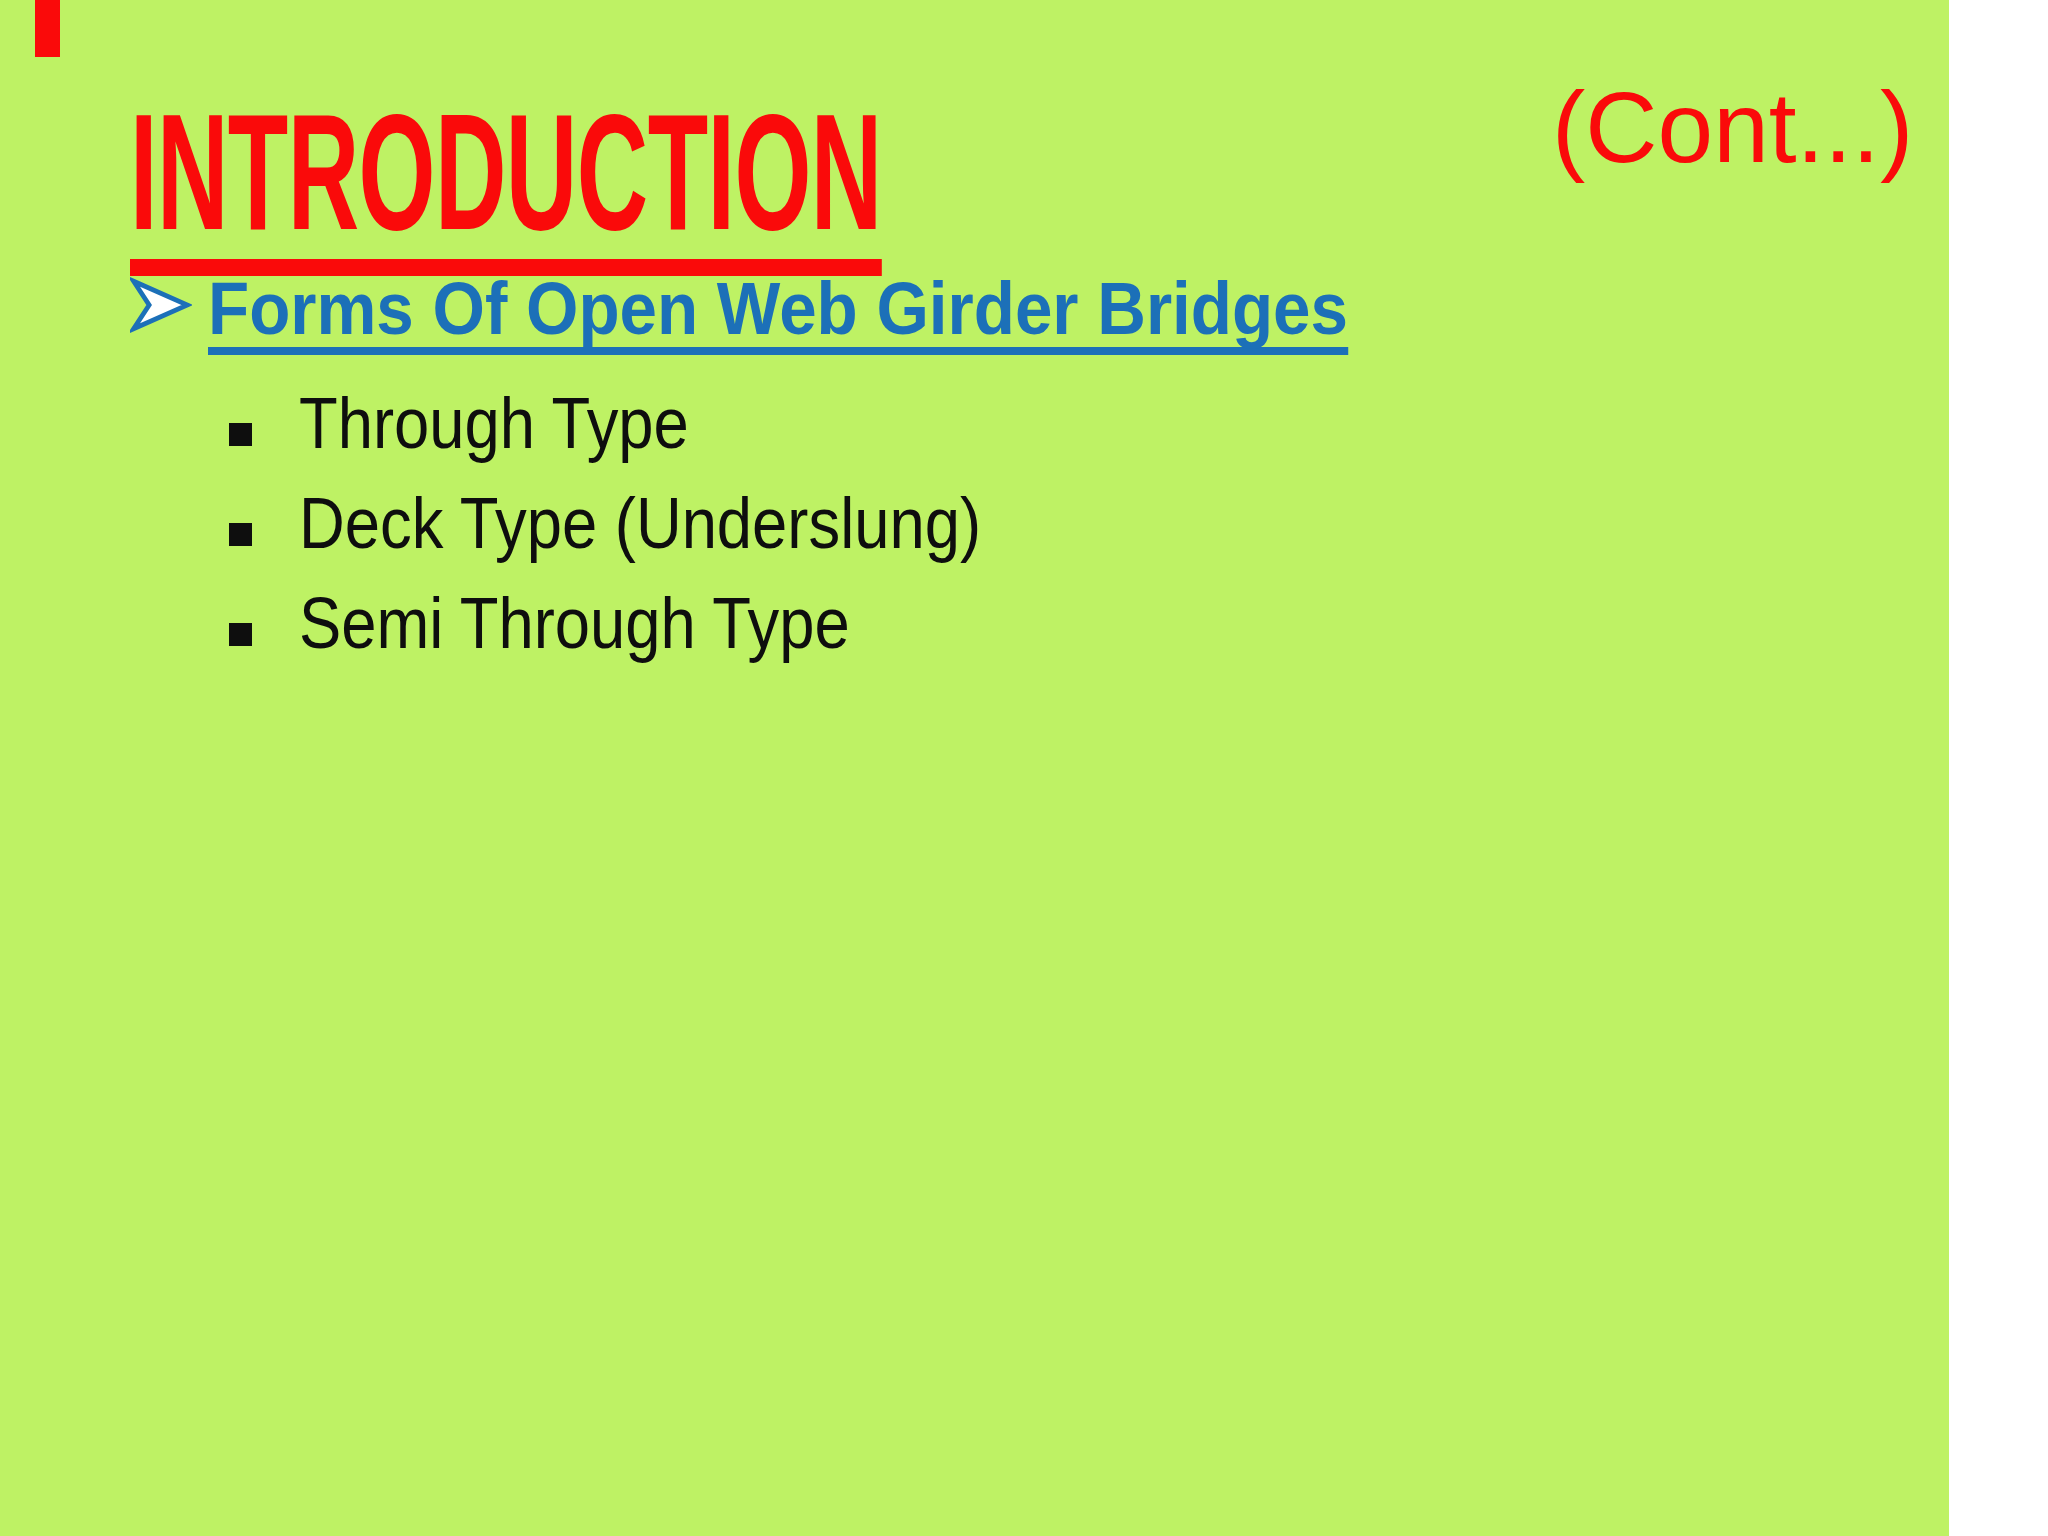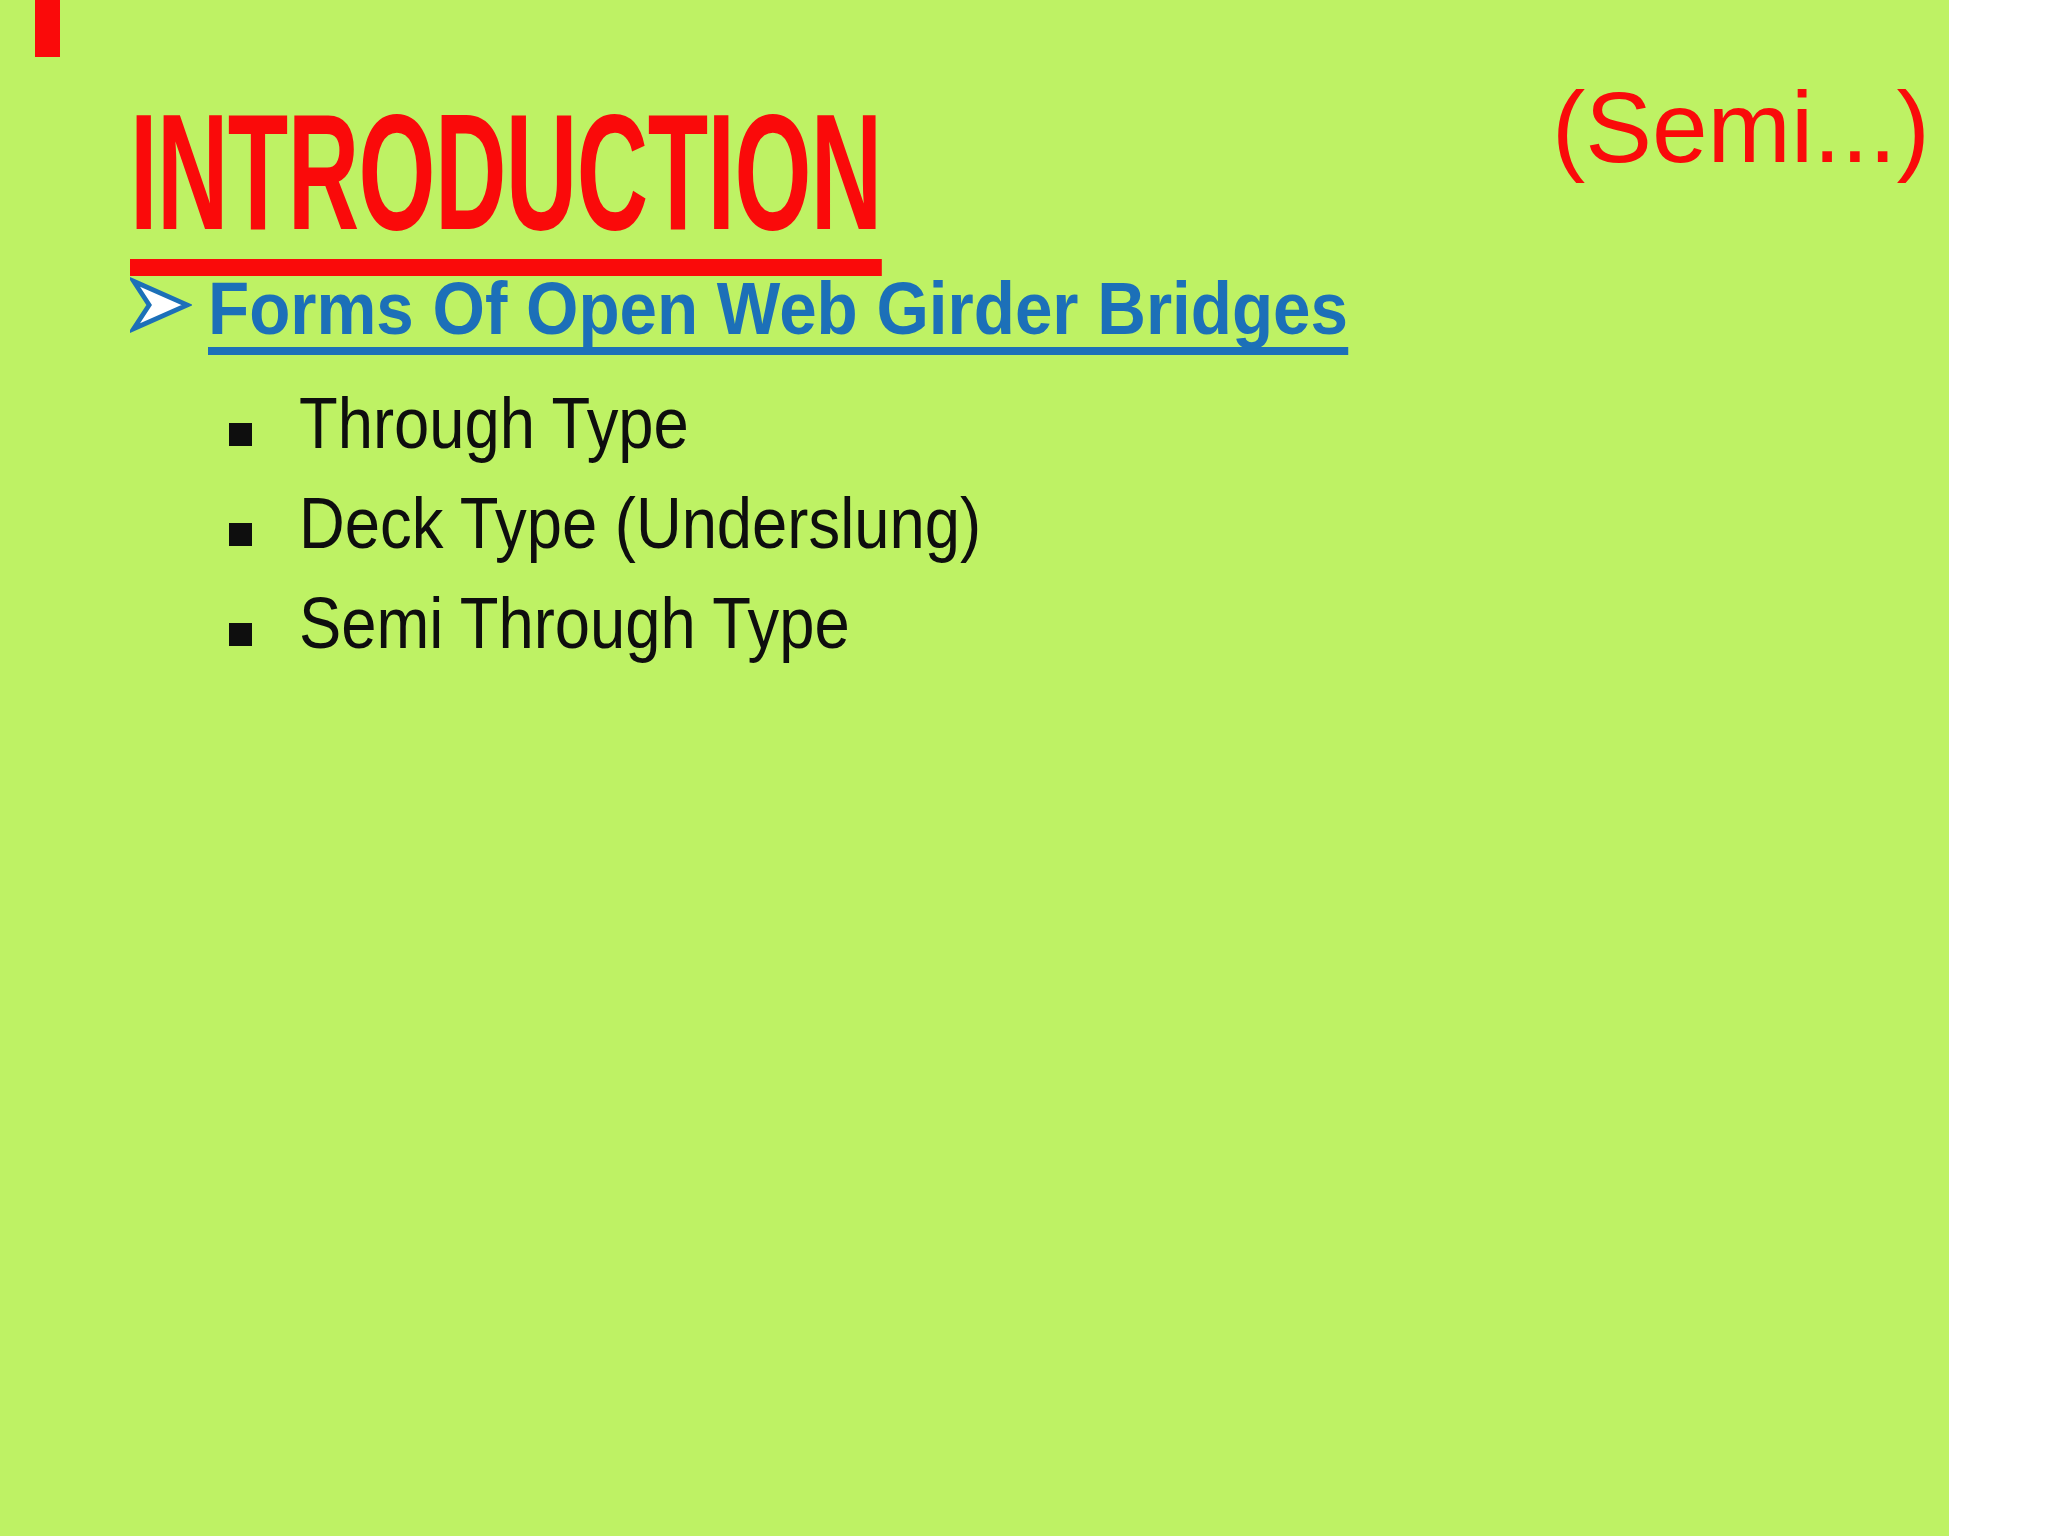--- a/index.html
+++ b/index.html
@@ -105,21 +105,21 @@
 </style>
 </head>
 <body>
 
 <div class="slide">
 
   <div class="corner-mark"></div>
 
   <div class="title">INTRODUCTION</div>
 
-  <div class="cont">(Semi...)</div>
+  <div class="cont">(Cont...)</div>
 
   <div class="heading-row">
     <svg class="arrow-icon" viewBox="0 0 34 30" preserveAspectRatio="xMidYMid meet">
       <path d="M2 2 L31.5 15 L2 28 L10.5 15 Z" fill="#ffffff" stroke="#1c70b8" stroke-width="2.6" stroke-linejoin="miter"></path>
     </svg>
     <div class="heading-text">Forms Of Open Web Girder Bridges</div>
   </div>
 
   <div class="bullet-row r1">
     <span class="bullet-square"></span>

